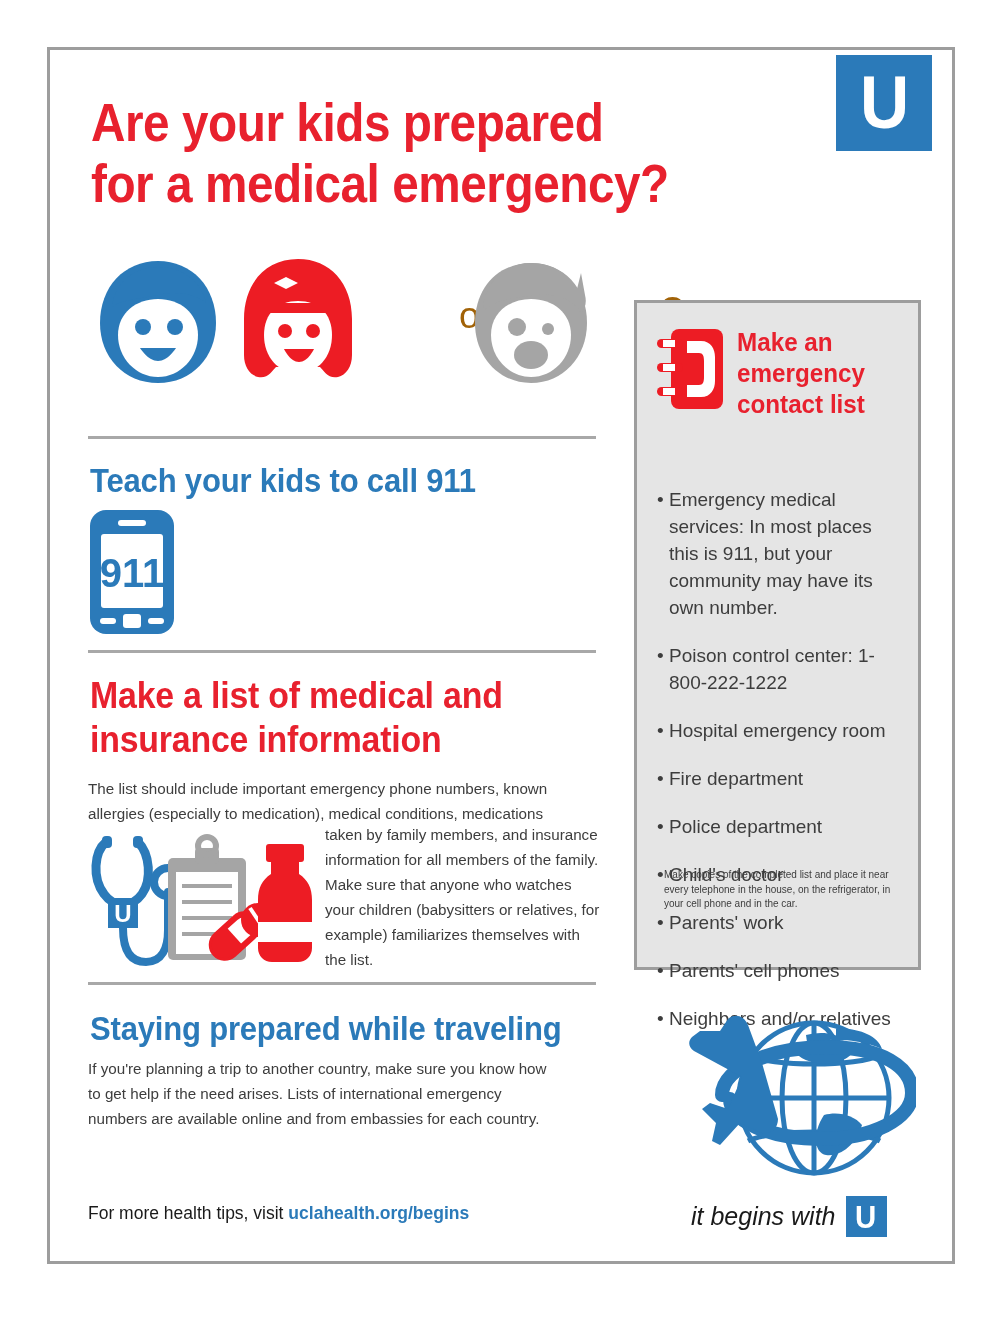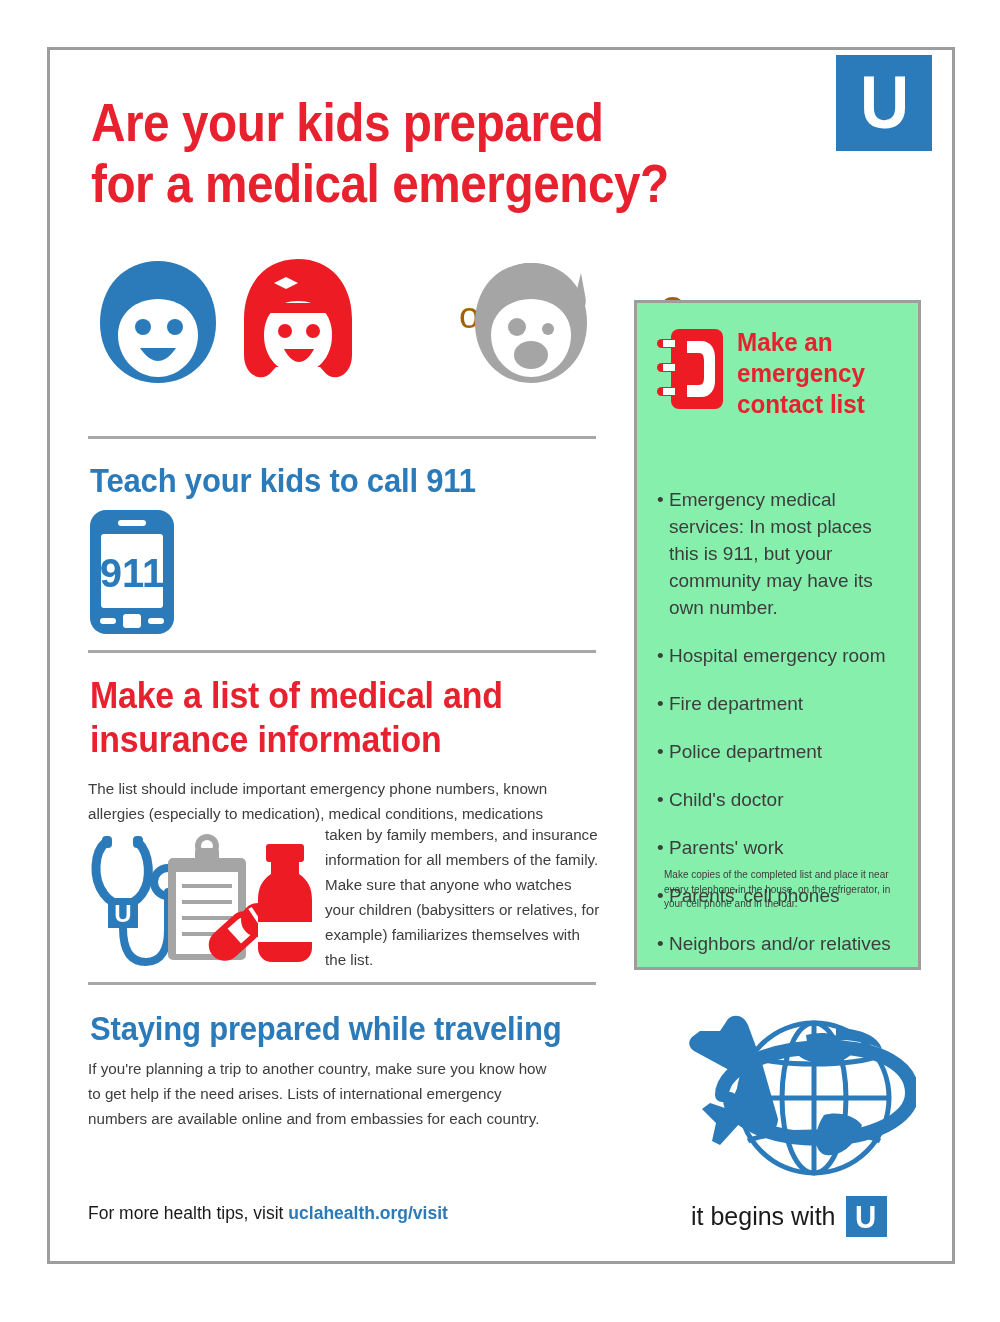--- a/index.html
+++ b/index.html
@@ -114,21 +114,21 @@
     font-size: 17.5px; color: #1a1a1a;
   }
   .footer-line b { color: #2b7ab9; }
 
   
   .sidebox {
     position: absolute;
     left: 584px; top: 250px;
     width: 287px; height: 670px;
     border: 3px solid #9d9d9d;
-    background: #86efac;
+    background: #e5e5e5;
   }
   .sb-head-wrap {
     position: absolute; left: 20px; top: 24px;
     display: flex; align-items: flex-start; gap: 12px;
   }
   .sb-title {
     color: #e8212e; font-size: 25.5px; font-weight: bold;
     line-height: 1.21; width: 168px;
     transform: scaleX(0.95); transform-origin: left top;
   }
@@ -156,21 +156,21 @@
     width: 245px;
     color: #3d3d3d; font-size: 10px; line-height: 1.46;
   }
 
   
   .globe-wrap { position: absolute; left: 636px; top: 955px; }
   .brand-line {
     position: absolute; left: 641px; top: 1146px;
     display: flex; align-items: center; gap: 10px;
   }
-  .brand-txt { font-size: 25px; color: #1a1a1a; }
+  .brand-txt { font-size: 25px; color: #1a1a1a; font-style: italic; }
   .u-badge-bot {
     width: 41px; height: 41px; background: #2b7ab9;
     display: flex; align-items: center; justify-content: center;
   }
   .u-badge-bot .uglyph {
     color: #fff; font-size: 32px; font-weight: bold; line-height: 1;
     transform: scaleX(0.92);
   }
   .nb { white-space: nowrap; }
 </style>
@@ -283,21 +283,21 @@
                L210 132 C218 132 224 126 224 118 L224 70 C224 58 220 50 211 44 L211 32 Z" fill="#ed1c24"></path>
       <rect x="170" y="92" width="54" height="20" fill="#ffffff"></rect>
     </svg>
 
     <p class="body-txt secmed-p2">taken by family members, and insur­ance information for all members of the family. Make sure that any­one who watches your children (babysitters or relatives, for example) familiarizes themselves with the list.</p>
 
     <div class="h-blue sectrav-h">Staying prepared while traveling</div>
     <p class="body-txt sectrav-p">If you're planning a trip to another country, make sure you know how to get help if the need arises. Lists of international emergency numbers are available online and from embassies for each country.</p>
 
     <div class="footer-line">
-      <span>For more health tips, visit </span><b>uclahealth.org/visit</b>
+      <span>For more health tips, visit </span><b>uclahealth.org/begins</b>
     </div>
 
     <div class="sidebox">
 
       <div class="sb-head-wrap">
         <svg width="68" height="84" viewBox="0 0 68 84">
           <rect x="14" y="2" width="52" height="80" rx="8" fill="#ed1c24"></rect>
           <rect x="0" y="12" width="26" height="9" rx="4.5" fill="#ed1c24"></rect>
           <rect x="0" y="36" width="26" height="9" rx="4.5" fill="#ed1c24"></rect>
           <rect x="0" y="60" width="26" height="9" rx="4.5" fill="#ed1c24"></rect>
@@ -309,20 +309,21 @@
         </svg>
         <div class="sb-title">
           <div>Make an</div>
           <div>emergency</div>
           <div>contact list</div>
         </div>
       </div>
 
       <ul class="sb-list">
         <li>Emergency medical services: In most places this is 911, but your community may have its own number.</li>
+        <li>Poison control center: 1-800-222-1222</li>
         <li>Hospital emergency room</li>
         <li>Fire department</li>
         <li>Police department</li>
         <li>Child's doctor</li>
         <li>Parents' work</li>
         <li>Parents' cell phones</li>
         <li>Neighbors and/or relatives</li>
       </ul>
 
       <p class="sb-foot">Make copies of the completed list and place it near every telephone in the house, on the refrigerator, in your cell phone and in the car.</p>

